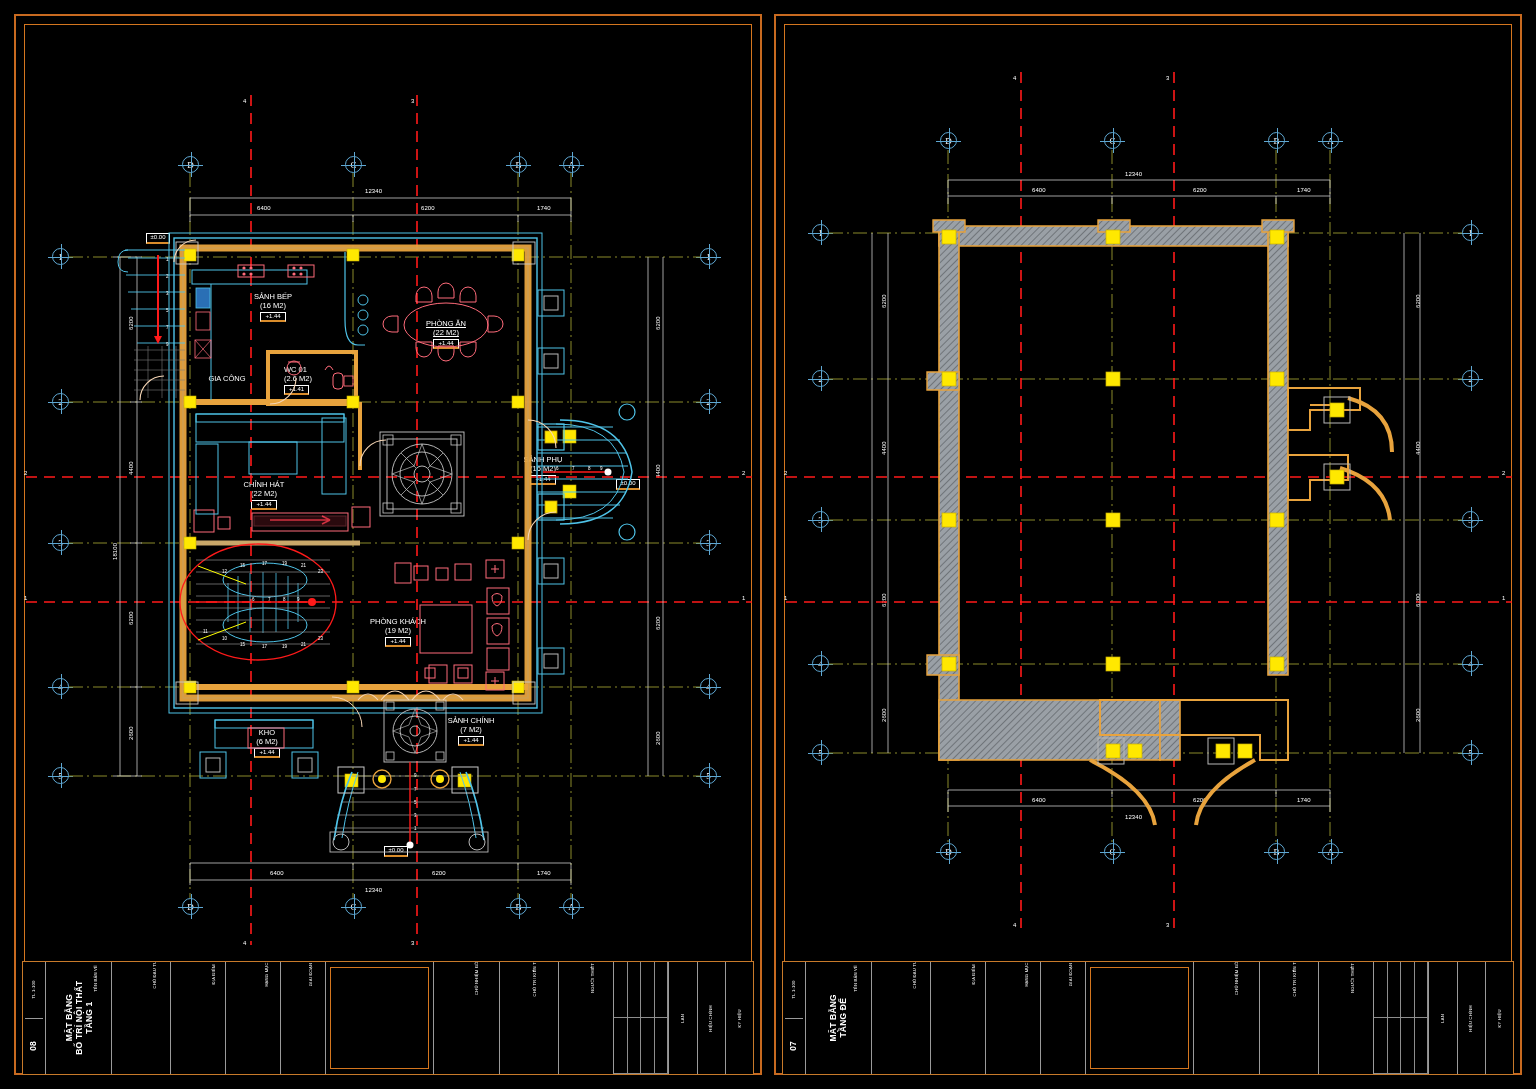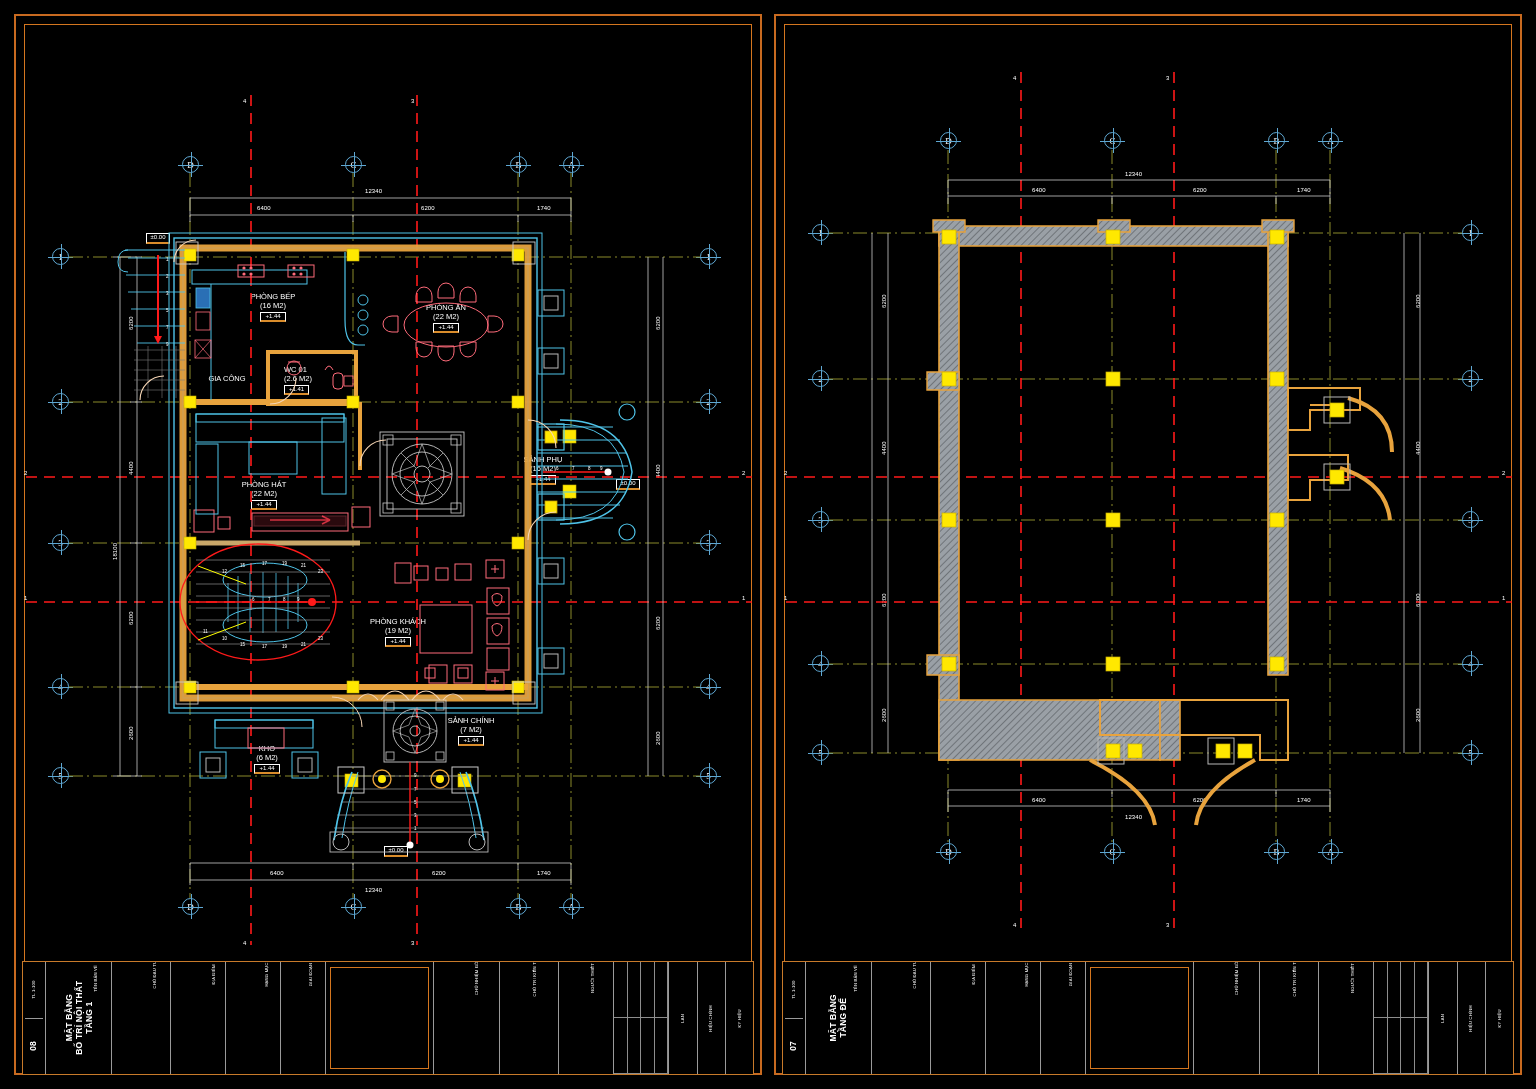--- a/index.html
+++ b/index.html
@@ -193,43 +193,43 @@
   <div class="dimtxt vert" style="left:128px; top:625px;">6200</div>
   <div class="dimtxt vert" style="left:128px; top:740px;">2600</div>
   <div class="dimtxt vert" style="left:112px; top:560px;">18100</div>
 
   <div class="dimtxt vert" style="left:655px; top:330px;">6200</div>
   <div class="dimtxt vert" style="left:655px; top:478px;">4400</div>
   <div class="dimtxt vert" style="left:655px; top:630px;">6200</div>
   <div class="dimtxt vert" style="left:655px; top:745px;">2600</div>
 
   <div class="roomlabel" style="left:231px; top:292px; width:84px;">
-    <div>PHÒNG BẾP</div>
+    <div>SẢNH BẾP</div>
     <div>(16 M2)</div>
     <span class="elev">+1.44</span>
   </div>
 
-  <div class="roomlabel" style="left:404px; top:303px; width:84px;">
+  <div class="roomlabel" style="left:404px; top:319px; width:84px;text-decoration:underline;">
     <div>PHÒNG ĂN</div>
     <div>(22 M2)</div>
     <span class="elev">+1.44</span>
   </div>
 
   <div class="roomlabel" style="left:284px; top:365px; width:62px; text-align:left;">
     <div>WC 01</div>
     <div>(2.6 M2)</div>
     <span class="elev">+1.41</span>
   </div>
 
   <div class="roomlabel" style="left:196px; top:374px; width:62px;">
     <div>GIA CÔNG</div>
   </div>
 
   <div class="roomlabel" style="left:222px; top:480px; width:84px;">
-    <div>PHÒNG HÁT</div>
+    <div>CHỈNH HÁT</div>
     <div>(22 M2)</div>
     <span class="elev">+1.44</span>
   </div>
 
   <div class="roomlabel" style="left:352px; top:617px; width:92px;">
     <div>PHÒNG KHÁCH</div>
     <div>(19 M2)</div>
     <span class="elev">+1.44</span>
   </div>
 
@@ -238,21 +238,21 @@
     <div>(16 M2)</div>
     <span class="elev">+1.44</span>
   </div>
 
   <div class="roomlabel" style="left:432px; top:716px; width:78px;">
     <div>SẢNH CHÍNH</div>
     <div>(7 M2)</div>
     <span class="elev">+1.44</span>
   </div>
 
-  <div class="roomlabel" style="left:238px; top:744px; width:58px;">
+  <div class="roomlabel" style="left:238px; top:728px; width:58px;">
     <div>KHO</div>
     <div>(6 M2)</div>
     <span class="elev">+1.44</span>
   </div>
 
   <div class="roomlabel" style="left:372px; top:845px; width:48px;">
     <span class="elev">±0.00</span>
   </div>
   <div class="roomlabel" style="left:138px; top:232px; width:40px;">
     <span class="elev">±0.00</span>

